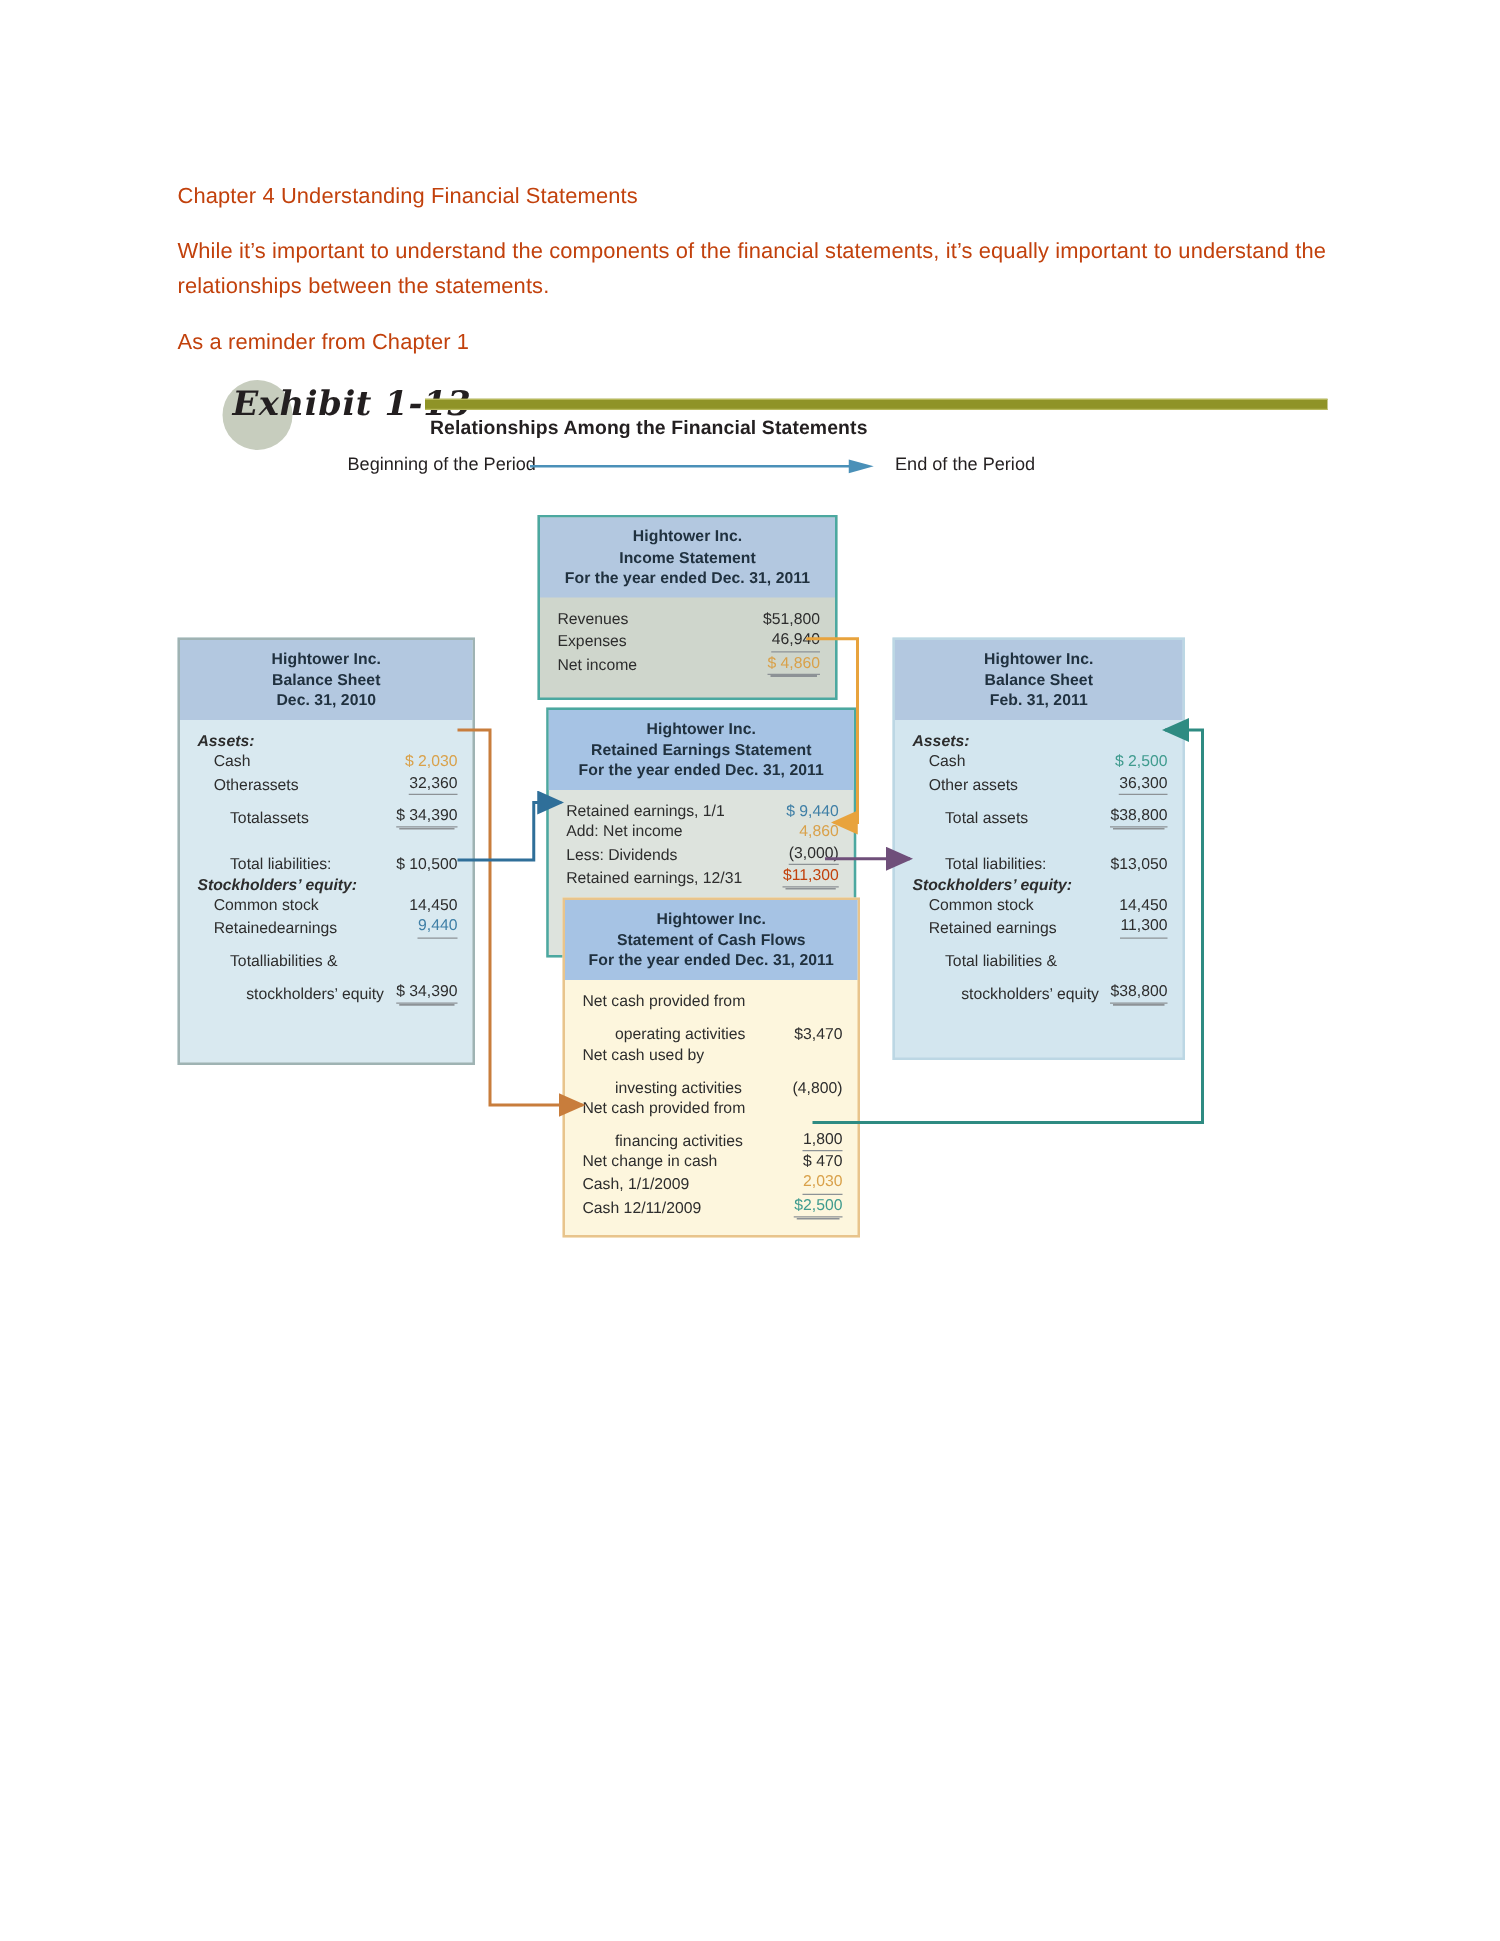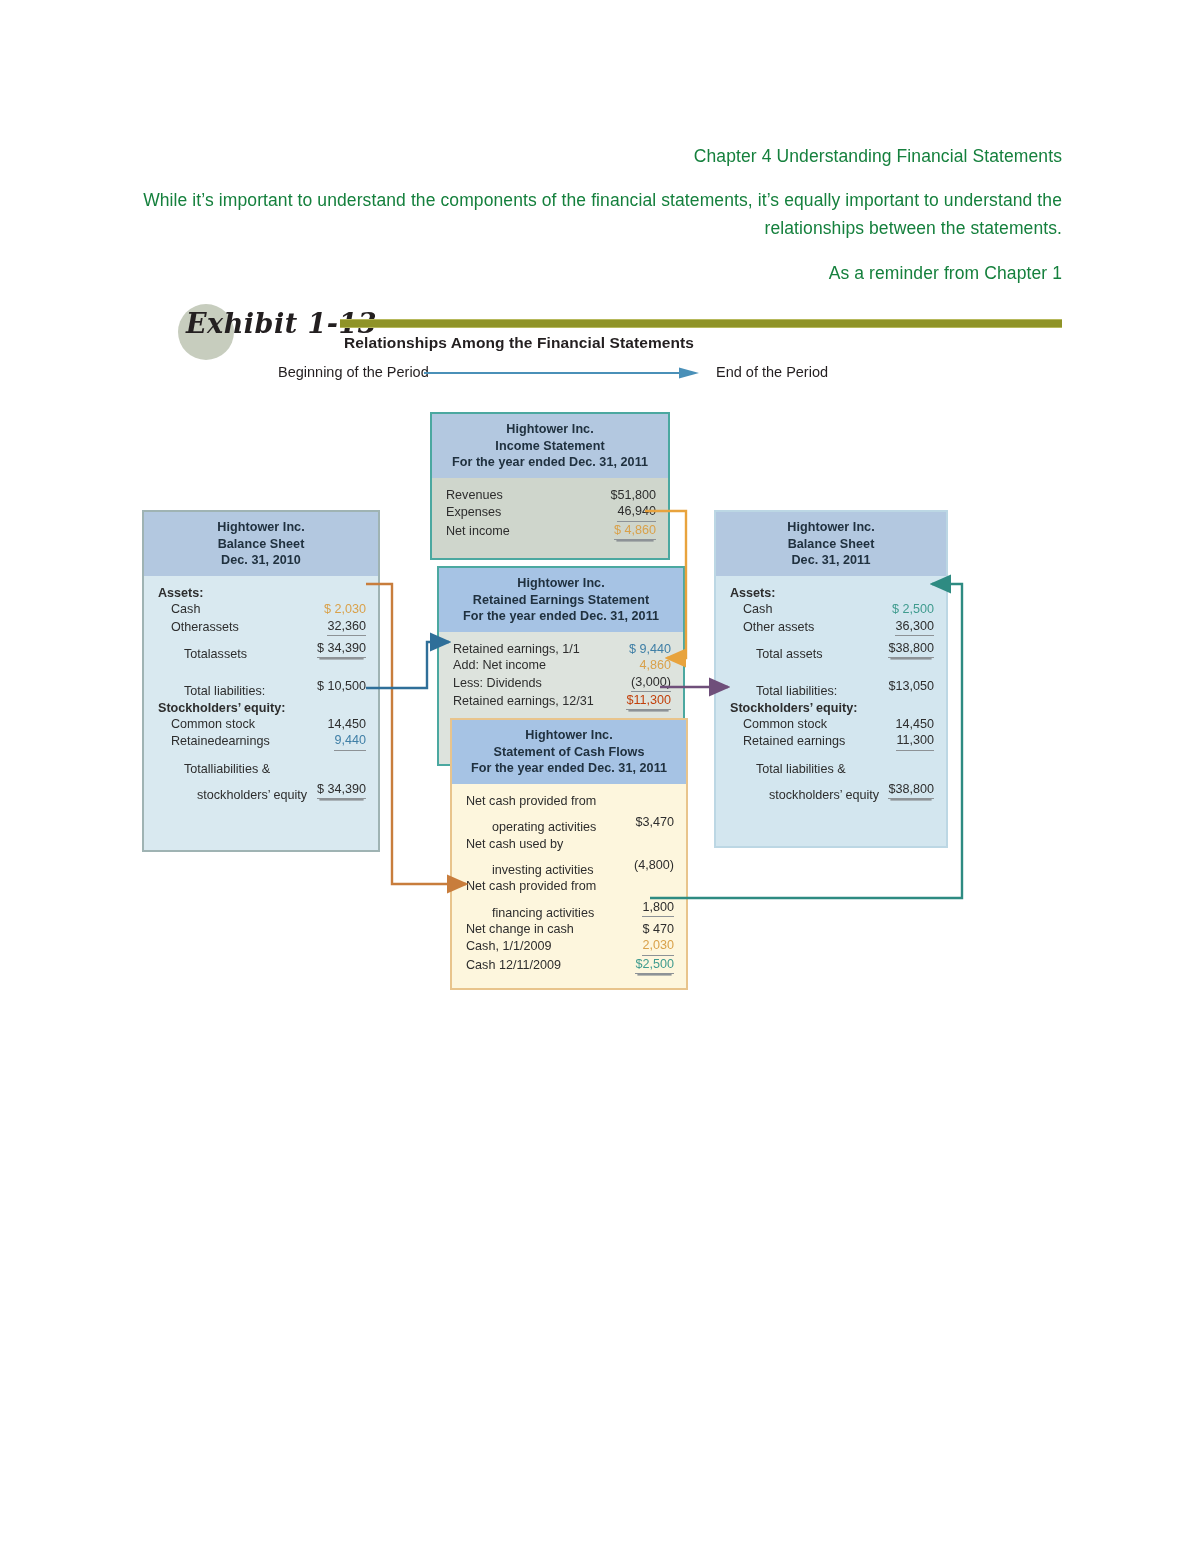--- a/index.html
+++ b/index.html
@@ -16,23 +16,22 @@
     overflow: hidden;
   }
 
   
   .doc-text {
     position: absolute;
     left: 142px;
     width: 920px;
     font-size: 17.5px;
     line-height: 1.62;
-    color: #15803d;
+    color: #c2410c;
     letter-spacing: .1px;
-    text-align: right;
   }
   #doc-title   { top: 142px; }
   #doc-para-1  { top: 186px; }
   #doc-para-2  { top: 259px; }
 
   
   #exhibit-badge {
     position: absolute;
     left: 178px; top: 304px;
     width: 56px; height: 56px;
@@ -103,28 +102,28 @@
   }
   .stmt-body {
     font-size: 12.6px;
     color: #2d2d2d;
     padding: 9px 12px 6px 14px;
     line-height: 1.30;
   }
   .row {
     display: flex;
     justify-content: space-between;
-    align-items: center;
+    align-items: flex-end;
     white-space: nowrap;
   }
   .row .lab { flex: 0 0 auto; }
   .row .amt { flex: 0 0 auto; text-align: right; font-variant-numeric: tabular-nums; }
   .ind1 { padding-left: 13px; }
   .ind2 { padding-left: 26px; margin-top: 10px; }
-  .bold { font-weight: 700; }
+  .bold { font-weight: 700; font-style: italic; }
   .ul-single .amt { border-bottom: 1.6px solid #8d9296; padding-bottom: 1px; }
   .ul-double .amt {
     border-bottom: 1.6px solid #8d9296;
     box-shadow: 0 4px 0 -2.4px #8d9296;
     padding-bottom: 1px;
   }
   .spacer { height: 11px; }
 
   
   .n-orange { color: #d9a14a; }
@@ -341,21 +340,21 @@
         <span class="lab">Cash 12/11/2009</span>
         <span class="amt n-teal">$2,500</span>
       </div>
     </div>
 </div>
 
 <div class="stmt" id="bs-2011">
   <div class="stmt-head">
       <div>Hightower Inc.</div>
       <div>Balance Sheet</div>
-      <div>Dec. 31, 2011</div>
+      <div>Feb. 31, 2011</div>
     </div>
   <div class="stmt-body">
       <div class="row">
         <span class="lab bold">Assets:</span>
         <span class="amt"></span>
       </div>
       <div class="row">
         <span class="lab ind1">Cash</span>
         <span class="amt n-teal">$  2,500</span>
       </div>

